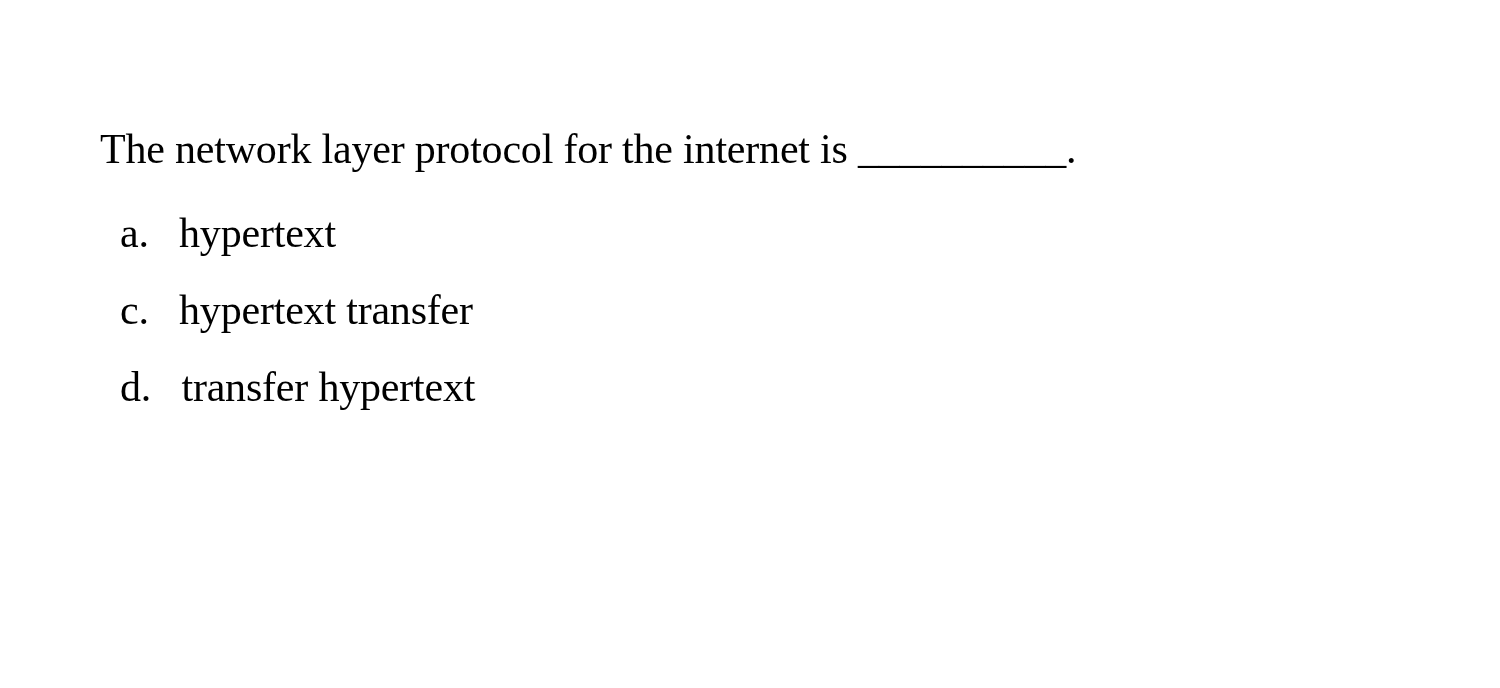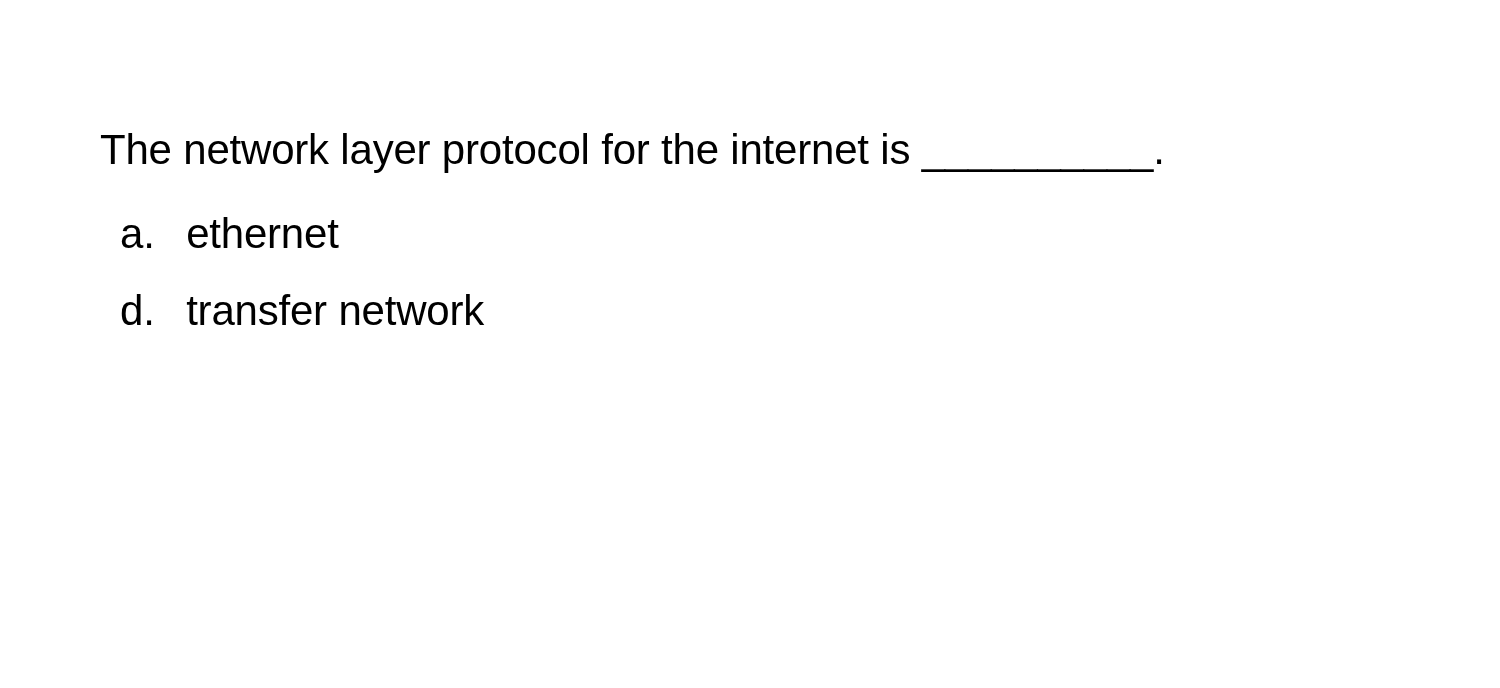--- a/index.html
+++ b/index.html
@@ -1,18 +1,19 @@
 <!DOCTYPE html>
 <html><head>
   <meta charset="utf-8">
   <style>
     * {
       margin: 10px;
       padding: 0;
       box-sizing: border-box;
+      font-family: Liberation Serif, serif;
     }
     body {
       width: 1500px;
       height: 688px;
       background: #ffffff;
       font-family: -apple-system, BlinkMacSystemFont, "Segoe UI", Helvetica, Arial, sans-serif;
       color: #000000;
       padding: 80px 70px 0 70px;
     }
     .question {
@@ -31,19 +32,23 @@
     }
   </style>
 </head>
 <body>
 
 <div class="question">The network layer protocol for the internet is __________.</div>
 
 <div class="options">
   <div class="option">
     <span>a.</span>
-    <span>ethernet</span>
+    <span>hypertext</span>
+  </div>
+  <div class="option">
+    <span>c.</span>
+    <span>hypertext transfer</span>
   </div>
   <div class="option">
     <span>d.</span>
-    <span>transfer network</span>
+    <span>transfer hypertext</span>
   </div>
 </div>
 
 </body></html>

